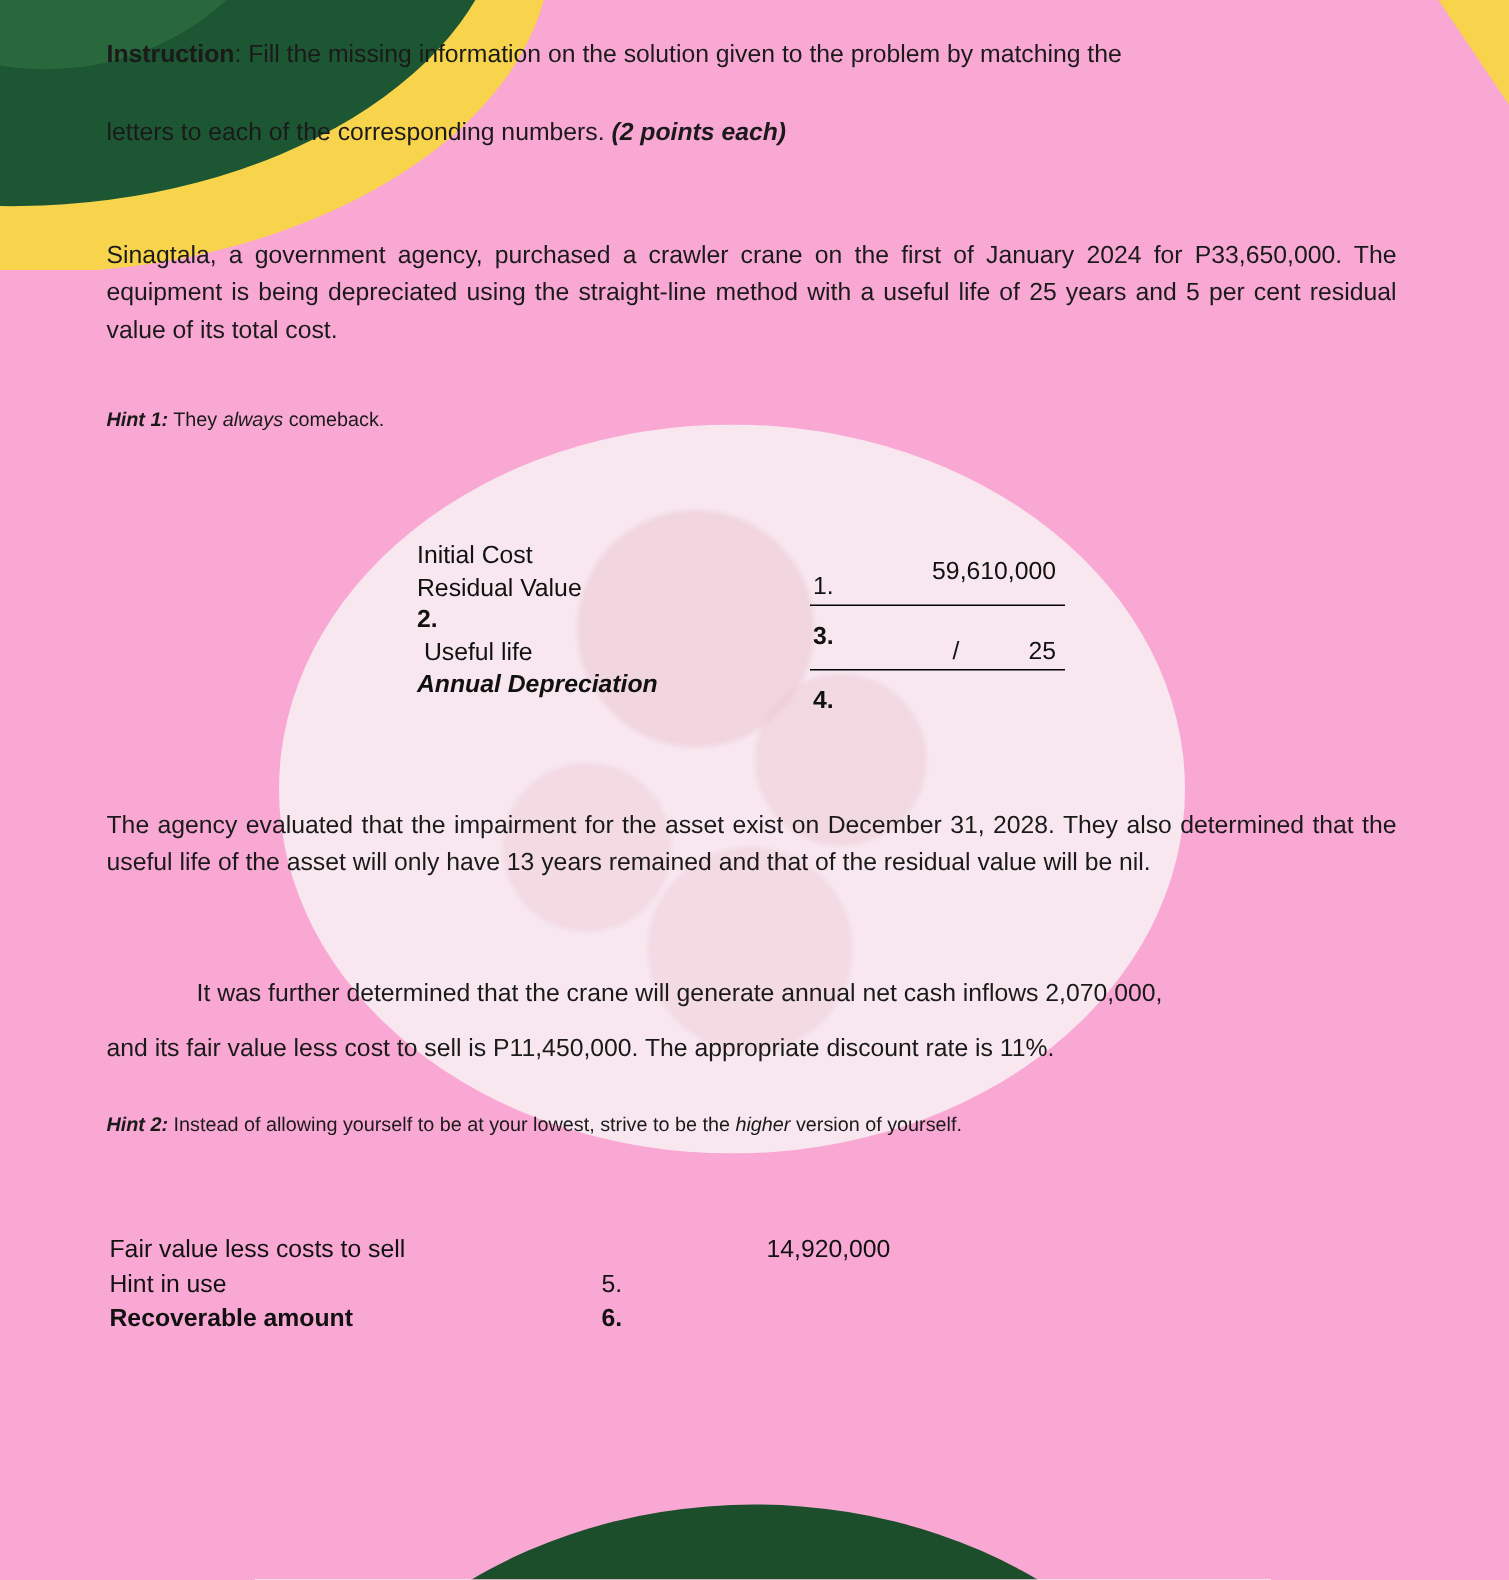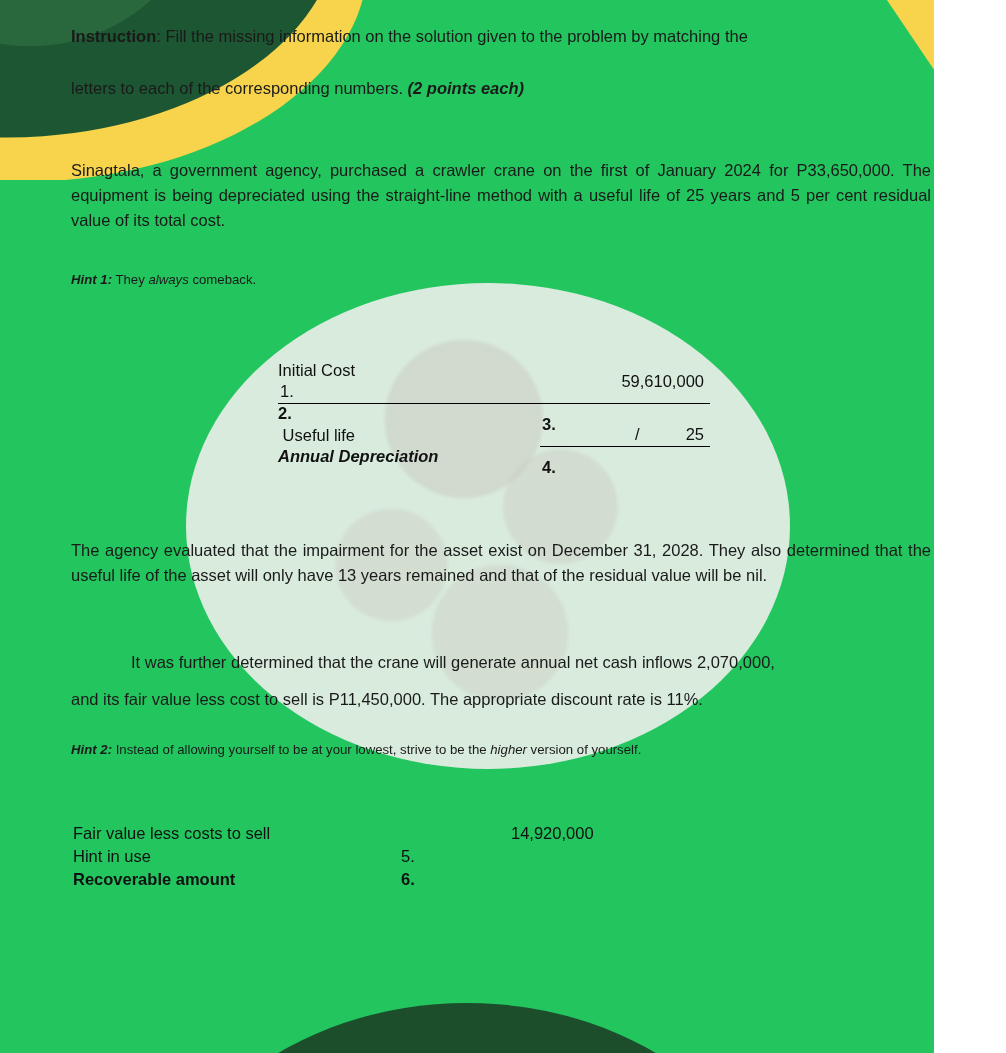--- a/index.html
+++ b/index.html
@@ -7,24 +7,24 @@
     margin: 0;
     padding: 0;
     background: #ffffff;
   }
   body {
     font-family: "Liberation Sans", sans-serif;
     color: #111111;
   }
   #page {
     position: relative;
-    width: 934px;
+    width: 1006px;
     height: 1053px;
     overflow: hidden;
-    background: #22c55e;
+    background: #f9a8d4;
   }
 
   
   .deco { position: absolute; pointer-events: none; }
 
   #deco-top-left {
     top: -150px;
     left: -250px;
     width: 620px;
     height: 330px;
@@ -200,20 +200,21 @@
     </div>
 
     <div id="solution-table">
         <div class="row">
           <div class="lbl ">Initial Cost</div>
           <div class="val">
             <span class="amt">59,610,000</span>
           </div>
         </div>
         <div class="row">
+          <div class="lbl ">Residual Value</div>
           <div class="val ruled">
             <span class="num ">1.</span>
           </div>
         </div>
         <div class="row">
           <div class="lbl b">2.</div>
           <div class="val">
             <span class="num b">3.</span>
           </div>
         </div>

